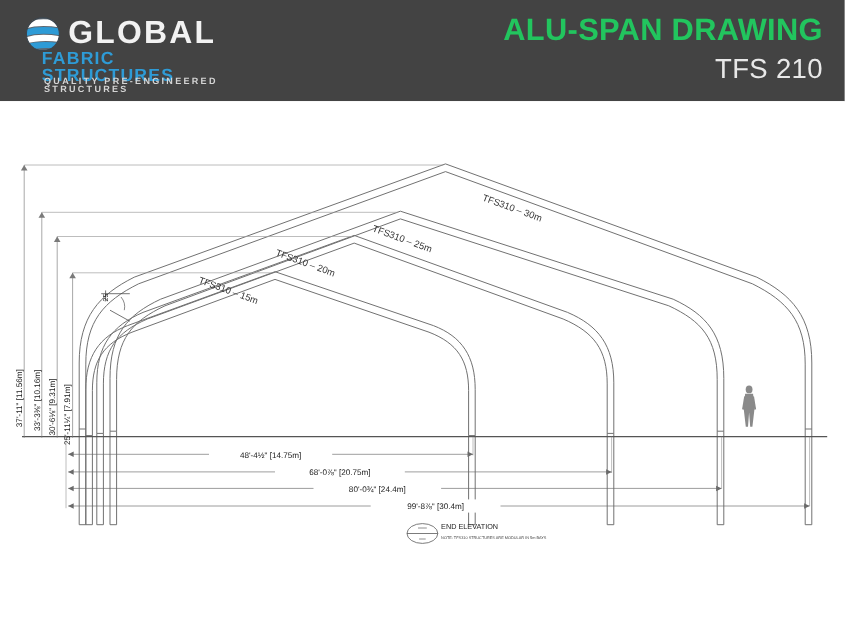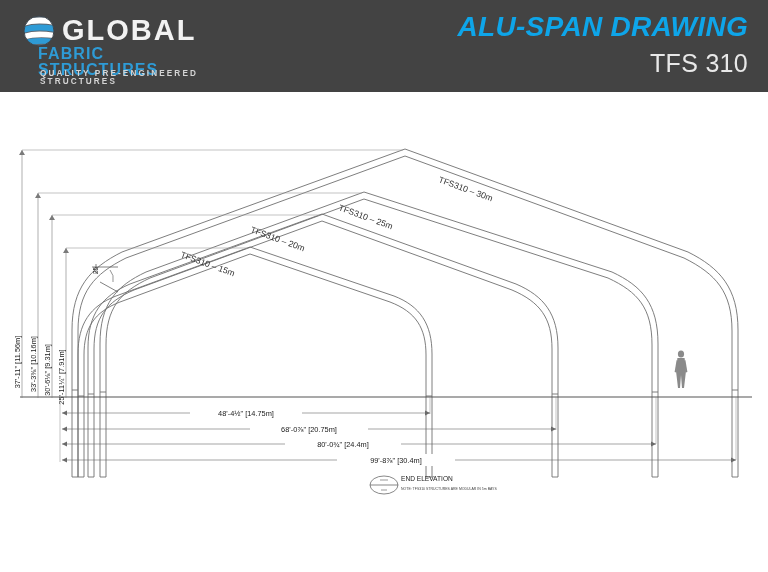--- a/index.html
+++ b/index.html
@@ -62,25 +62,24 @@
     letter-spacing: 2.1px;
     color: #d4d4d4;
     line-height: 1;
     font-family: "Liberation Sans", sans-serif;
   }
   #header-title {
     position: absolute;
     right: 20px; top: 12px;
     font-size: 28px;
     font-weight: bold;
-    color: #0ea5e9;
+    color: #22c55e;
     letter-spacing: 0.3px;
     text-align: right;
     line-height: 1.1;
-    font-style: italic;
   }
   #header-subtitle {
     position: absolute;
     right: 20px; top: 50px;
     font-size: 25px;
     font-weight: normal;
     color: #e8e8e8;
     letter-spacing: 0.3px;
     text-align: right;
     line-height: 1.1;
@@ -146,21 +145,21 @@
         <circle cx="17" cy="17" r="15" fill="none" stroke="#3c454d" stroke-width="1"></circle>
       </svg>
     </div>
 
     <div id="logo-text-global">GLOBAL</div>
     <div id="logo-text-fabric">FABRIC STRUCTURES</div>
     <div id="logo-text-tagline">QUALITY PRE-ENGINEERED STRUCTURES</div>
   </div>
 
   <div id="header-title">ALU-SPAN DRAWING</div>
-  <div id="header-subtitle">TFS 310</div>
+  <div id="header-subtitle">TFS 210</div>
 </div>
 
 <div id="drawing">
 <svg width="768" height="480" viewBox="0 0 768 480">
 
   <g fill="none" stroke="#6a6a6a" stroke-width="1">
     <path d="M 72 295 L 72 230 Q 74 182 120 152 L 405 52 L 690 152 Q 736 182 738 230 L 738 295" transform="translate(0,0)" stroke="none"></path>
   </g>
 
   <g fill="none" stroke="#6f6f6f" stroke-width="0.9">

